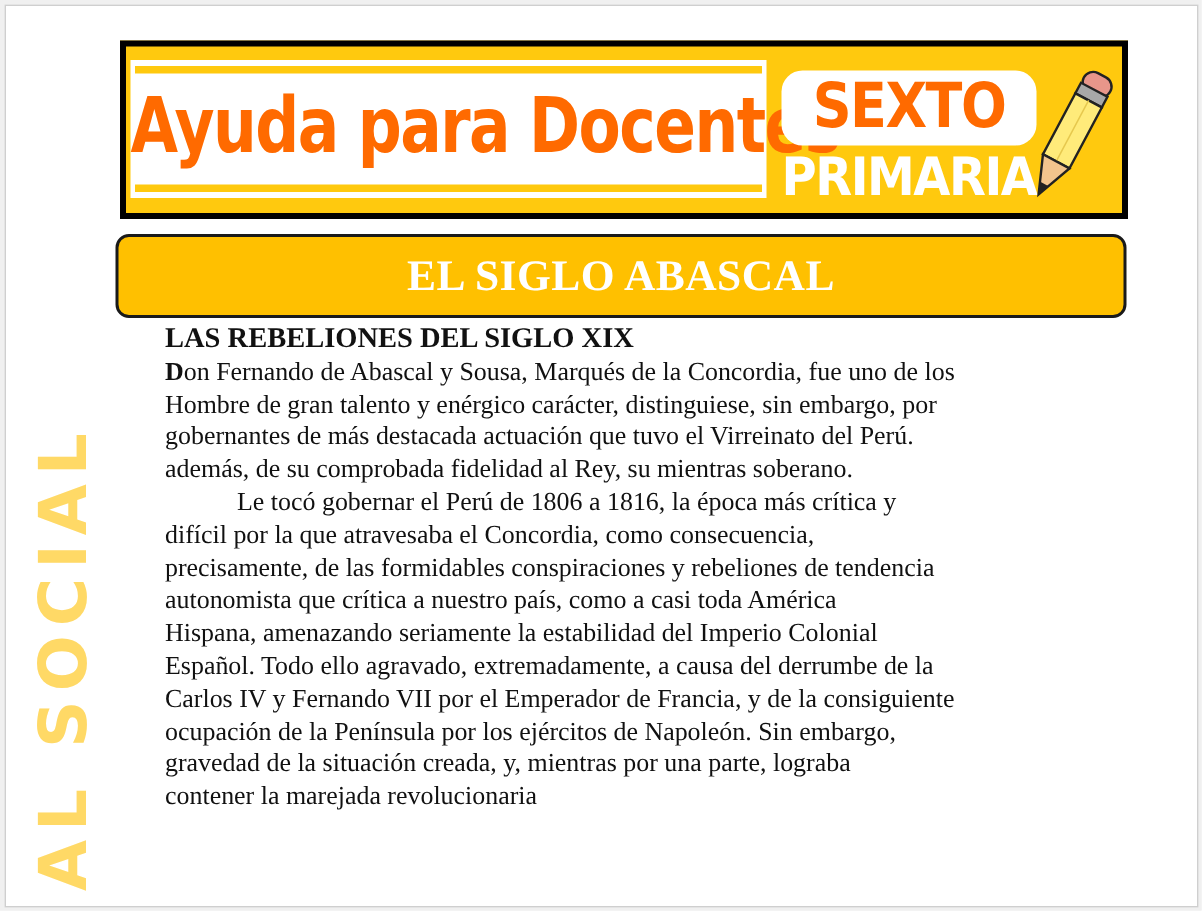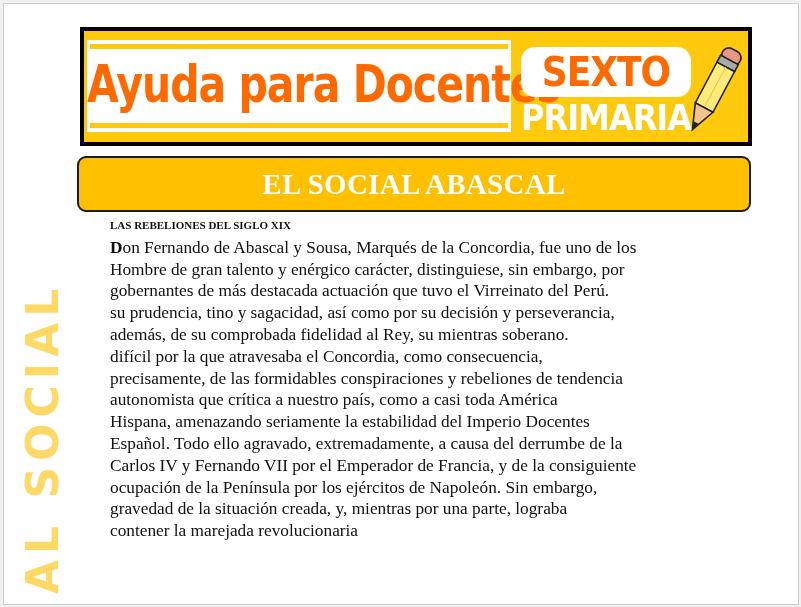--- a/index.html
+++ b/index.html
@@ -145,21 +145,21 @@
       left: 106px;
       top: 211px;
       width: 620px;
       font-family: "Liberation Serif", serif;
       font-size: 17.3px;
       line-height: 21.8px;
       color: #111111;
     }
     .content .heading {
       font-weight: bold;
-      font-size: 11px;
+      font-size: 19px;
     }
     .content .line {
       white-space: nowrap;
       display: block;
     }
     .content .indent {
       padding-left: 48px;
     }
     .dropcap {
       font-weight: bold;
@@ -187,36 +187,36 @@
         <rect x="22" y="19" width="20" height="8" fill="#A8A8A8" stroke="#222" stroke-width="1.6"></rect>
         <rect x="22" y="27" width="20" height="46" fill="#FFEB7A" stroke="#222" stroke-width="1.6"></rect>
         <line x1="32" y1="27" x2="32" y2="73" stroke="#E6C84E" stroke-width="1"></line>
         <polygon points="22,73 42,73 32,98" fill="#F2C48D" stroke="#222" stroke-width="1.6"></polygon>
         <polygon points="29,90 35,90 32,98" fill="#222"></polygon>
       </g>
     </svg>
   </div>
 
   <div class="title-box">
-    <span class="title-text">EL SOCIAL ABASCAL</span>
+    <span class="title-text">EL SIGLO ABASCAL</span>
   </div>
 
   <div class="watermark">AL SOCIAL</div>
 
   <div class="content">
     <span class="line heading">LAS REBELIONES DEL SIGLO XIX</span>
     <span class="line"><span class="dropcap">D</span><span>on Fernando de Abascal y Sousa, Marqués de la Concordia, fue uno de los</span></span>
     <span class="line">Hombre de gran talento y enérgico carácter, distinguiese, sin embargo, por</span>
     <span class="line">gobernantes de más destacada actuación que tuvo el Virreinato del Perú.</span>
-    <span class="line">su prudencia, tino y sagacidad, así como por su decisión y perseverancia,</span>
     <span class="line">además, de su comprobada fidelidad al Rey, su mientras soberano.</span>
+    <span class="line indent">Le tocó gobernar el Perú de 1806 a 1816, la época más crítica y</span>
     <span class="line">difícil por la que atravesaba el Concordia, como consecuencia,</span>
     <span class="line">precisamente, de las formidables conspiraciones y rebeliones de tendencia</span>
     <span class="line">autonomista que crítica a nuestro país, como a casi toda América</span>
-    <span class="line">Hispana, amenazando seriamente la estabilidad del Imperio Docentes</span>
+    <span class="line">Hispana, amenazando seriamente la estabilidad del Imperio Colonial</span>
     <span class="line">Español. Todo ello agravado, extremadamente, a causa del derrumbe de la</span>
     <span class="line">Carlos IV y Fernando VII por el Emperador de Francia, y de la consiguiente</span>
     <span class="line">ocupación de la Península por los ejércitos de Napoleón. Sin embargo,</span>
     <span class="line">gravedad de la situación creada, y, mientras por una parte, lograba</span>
     <span class="line">contener la marejada revolucionaria</span>
   </div>
 
 </div>
 
 </body></html>

